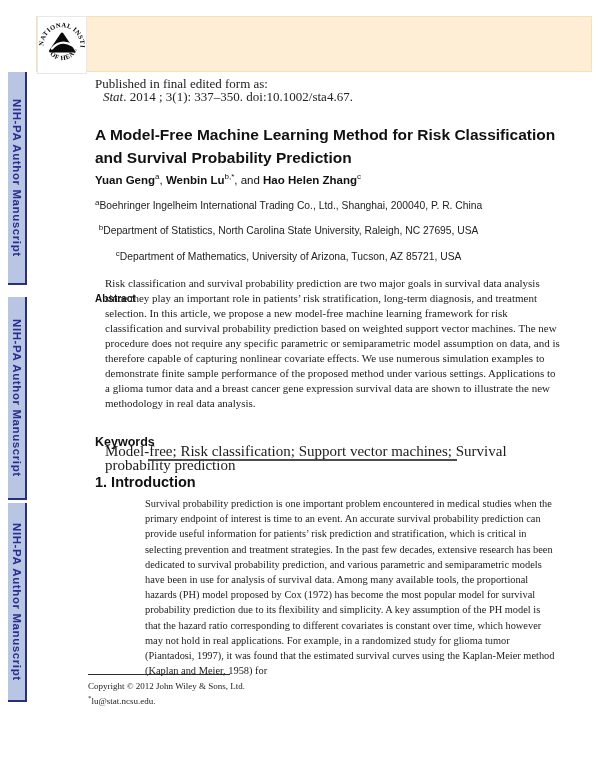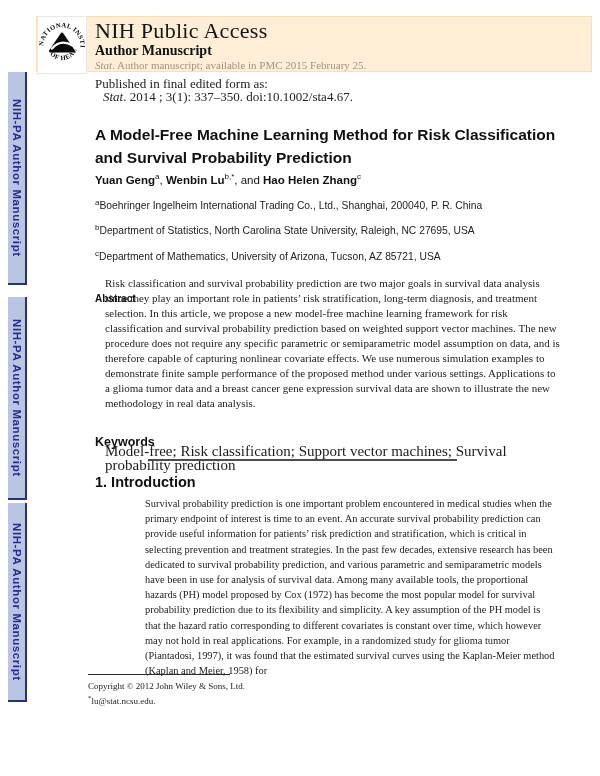--- a/index.html
+++ b/index.html
@@ -52,21 +52,21 @@
     font-family:"Liberation Sans",sans-serif;font-weight:bold;
     font-size:15.5px;line-height:22.5px;color:#111;
   }
   .authors{
     position:absolute;left:95px;top:172px;
     font-family:"Liberation Sans",sans-serif;font-size:11.5px;color:#111;
   }
   .authors b{font-weight:bold;}
   .authors sup,.affil sup{font-size:8px;}
   .affils{position:absolute;left:95px;top:192px;font-family:"Liberation Sans",sans-serif;font-size:10.3px;color:#222;}
-  .affil{line-height:22px;}
+  .affil{line-height:22px;text-align:center;}
   .sec-h{
     position:absolute;font-family:"Liberation Sans",sans-serif;font-weight:bold;color:#111;
   }
   #abstract-h{left:95px;top:254px;font-size:10px;margin-top:39px;}
   #keywords-h{left:95px;top:421px;font-size:12.5px;margin-top:14px;}
   #intro-h{left:95px;top:474px;font-size:14.5px;}
   .abstract-body{
     position:absolute;left:105px;top:276px;width:455px;
     font-size:11px;line-height:15px;color:#1c1c1c;text-align:left;
   }
@@ -109,25 +109,20 @@
       <text class="seal-text" font-size="6.6" letter-spacing="0.4">
         <textPath href="#arcTop" startOffset="4">NATIONAL INSTITUTES</textPath>
       </text>
       <text class="seal-text" font-size="6.6" letter-spacing="0.6">
         <textPath href="#arcBot" startOffset="5">OF HEALTH</textPath>
       </text>
       <path d="M23 15 L34.5 32 H11.5 Z" fill="#0a0a0a" stroke="#0a0a0a" stroke-width="3" stroke-linejoin="round"></path>
       <path d="M13 29.5 Q 22 19.5 33.5 26.5" stroke="#ffffff" stroke-width="2.4" fill="none" stroke-linecap="round"></path>
     </svg>
   </div>
-  <div class="banner-text">
-    <div class="banner-title">NIH Public Access</div>
-    <div class="banner-sub">Author Manuscript</div>
-    <div class="banner-pmc"><i>Stat</i><span>. Author manuscript; available in PMC 2015 February 25.</span></div>
-  </div>
 </div>
 
 <div class="citation">
   <div>Published in final edited form as:</div>
   <div class="ref"><i>Stat</i><span>. 2014 ; 3(1): 337–350. doi:10.1002/sta4.67.</span></div>
 </div>
 
 <div class="a-title">
   <div>A Model-Free Machine Learning Method for Risk Classification</div>
   <div>and Survival Probability Prediction</div>

